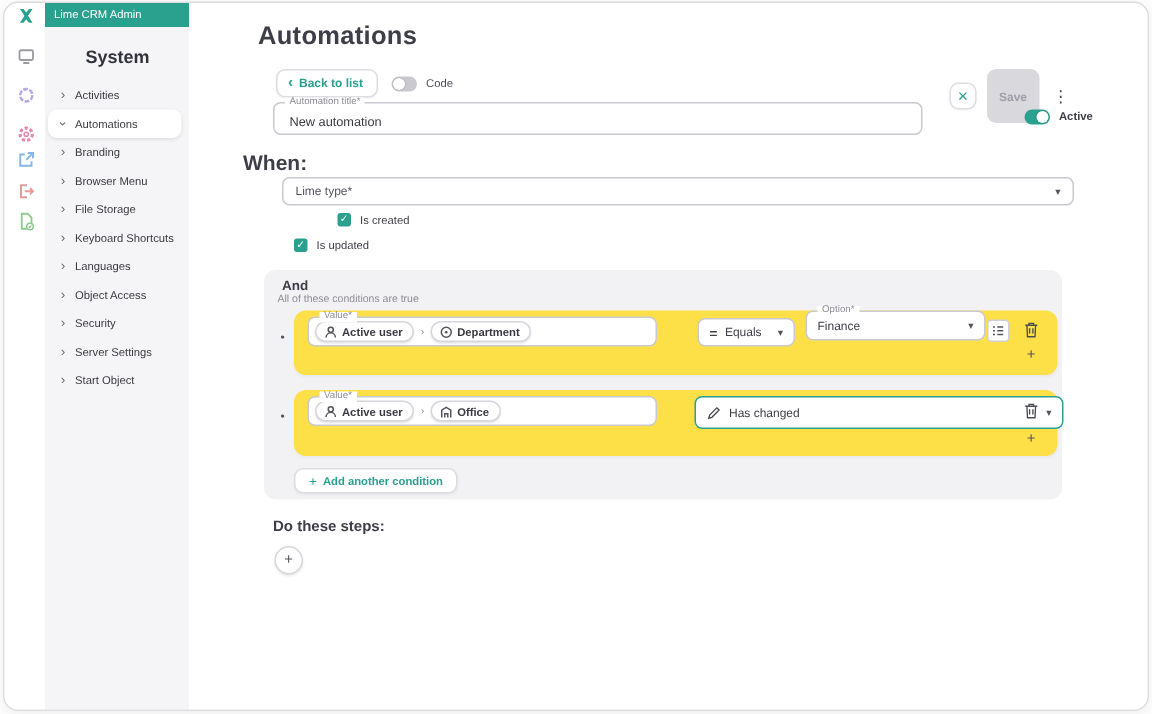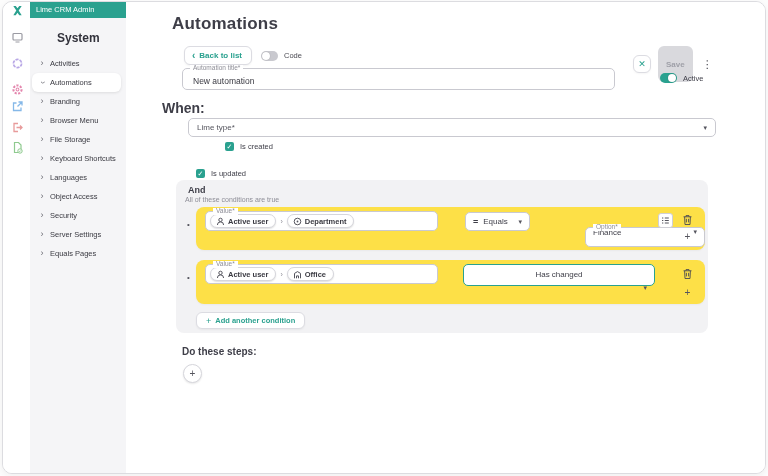--- a/index.html
+++ b/index.html
@@ -41,51 +41,51 @@
   #code-toggle{margin-left:9px;}
   #code-label{margin-left:6px;font-size:7.5px;color:#4a4a52;}
   #toolbar-right{position:absolute;left:507px;top:44px;display:flex;align-items:center;gap:7px;}
   .btn-close{width:18px;height:18px;border:1px solid var(--border-lt);border-radius:6px;background:#fff;color:var(--teal);font-size:9px;display:flex;align-items:center;justify-content:center;cursor:pointer;box-shadow:0 1px 2px rgba(0,0,0,.04);}
   .btn-save{height:36px;padding:0 8px;background:#d9d9dd;border-radius:6px;color:#9fa0a8;font-size:8px;font-weight:600;display:flex;align-items:center;border:none;}
   .kebab{font-size:11px;color:#4a4a52;margin-left:2px;cursor:pointer;}
 
   .float-label{position:absolute;top:-4px;left:7px;background:#fff;padding:0 3px;font-size:6.5px;color:var(--text-faint);line-height:1;white-space:nowrap;}
   #title-field{position:absolute;left:56px;top:66px;width:433px;height:22px;border:1px solid var(--border);border-radius:5px;background:#fff;}
   #title-field .value{position:absolute;left:10px;top:7px;font-size:8.5px;color:#3a3a42;}
-  #active-row{position:absolute;left:534px;top:71px;display:flex;align-items:flex-end;gap:6px;}
+  #active-row{position:absolute;left:557px;top:71px;display:flex;align-items:flex-start;gap:6px;font-weight:bold;}
   #active-label{font-size:7.5px;color:var(--text-dark);}
 
   #when-heading{position:absolute;left:36px;top:98px;font-size:14px;font-weight:bold;color:var(--text-dark);}
   #lime-select{position:absolute;left:62px;top:116px;width:528px;height:19px;border:1px solid var(--border);border-radius:5px;display:flex;align-items:center;padding:0 8px;font-size:8px;color:var(--text-mid);background:#fff;cursor:pointer;}
   .sel-arrow{margin-left:auto;font-size:7px;color:var(--text-mid);}
   .checkbox-row{position:absolute;left:70px;display:flex;align-items:center;gap:6px;}
-  #cb-row1{top:140px;padding-left:29px;} #cb-row2{top:167px;justify-content:space-between;}
+  #cb-row1{top:140px;padding-left:29px;} #cb-row2{top:157px;justify-content:space-between;}
   .checkbox{width:9px;height:9px;border-radius:2px;background:var(--teal);color:#fff;font-size:7px;line-height:1;display:flex;align-items:center;justify-content:center;cursor:pointer;}
   .checkbox-label{font-size:7.5px;color:var(--text-dark);}
 
   #and-container{position:absolute;left:50px;top:178px;width:532px;height:153px;background:#f2f2f4;border-radius:8px;}
   #and-heading{position:absolute;left:12px;top:5px;font-size:9px;font-weight:bold;color:var(--text-dark);}
   #and-sub{position:absolute;left:9px;top:16px;font-size:7px;color:var(--text-faint);}
   .cond-card{position:absolute;left:20px;width:509px;background:#fde047;border-radius:8px;box-shadow:0 1px 2px rgba(0,0,0,.04);}
   #card1{top:27px;height:43px;} #card2{top:80px;height:44px;}
   .bullet{position:absolute;left:11px;font-size:8px;color:var(--text-mid);}
   #bullet1{top:40px;} #bullet2{top:93px;}
   .value-field{position:absolute;left:9px;top:4px;width:233px;height:20px;border:1px solid var(--border);border-radius:5px;background:#fff;display:flex;align-items:center;padding:0 4px;gap:4px;cursor:pointer;}
   .chip{display:inline-flex;align-items:center;gap:3px;height:14px;padding:0 7px 0 5px;border:1px solid #d6d6dc;border-radius:8px;background:#fff;font-size:7.5px;font-weight:600;color:#3a3a42;box-shadow:0 1px 1.5px rgba(0,0,0,.12);cursor:pointer;white-space:nowrap;}
   .chip-sep{font-size:7px;color:var(--text-faint);}
   .op-select{position:absolute;display:flex;align-items:center;gap:5px;border:1px solid var(--border);border-radius:5px;background:#fff;font-size:8px;color:var(--text-dark);padding:0 7px;cursor:pointer;}
   #op1{left:269px;top:5px;width:65px;height:19px;}
   .eq-glyph{font-size:9px;font-weight:bold;}
-  #opt1{left:341px;top:20px;width:120px;height:20px;position:absolute;border:1px solid var(--border);border-radius:5px;background:#fff;display:flex;padding:0 7px;font-size:8px;color:var(--text-dark);cursor:pointer;margin-left:48px;}
+  #opt1{left:341px;top:0;width:120px;height:20px;position:absolute;border:1px solid var(--border);border-radius:5px;background:#fff;display:flex;align-items:center;padding:0 7px;font-size:8px;color:var(--text-dark);cursor:pointer;}
   #list-btn{position:absolute;left:462px;top:6px;width:15px;height:15px;border:1px solid #cfcfd6;border-radius:3px;display:flex;align-items:center;justify-content:center;background:#fff;cursor:pointer;}
   .trash-btn{position:absolute;left:486px;width:11px;height:12px;cursor:pointer;}
   #trash1{top:7px;}  #trash2{top:8px;}
   .plus-btn{position:absolute;left:486px;font-size:10px;color:var(--text-mid);width:11px;text-align:center;cursor:pointer;}
   #plus1{top:24px;} #plus2{top:27px;}
-  #op2{left:267px;top:4px;width:192px;height:22px;border:1.5px solid var(--teal);flex-direction:column;}
+  #op2{left:267px;top:4px;width:246px;height:22px;border:1.5px solid var(--teal);}
   #add-btn{position:absolute;left:20px;top:132px;height:17px;display:inline-flex;align-items:center;gap:4px;padding:0 9px;background:#fff;border:1px solid var(--border-lt);border-radius:6px;color:var(--teal);font-size:7.5px;font-weight:bold;box-shadow:0 1px 2px rgba(0,0,0,.05);cursor:pointer;}
   #add-btn .plus-glyph{font-size:9px;font-weight:normal;}
 
   #steps-heading{position:absolute;left:56px;top:344px;font-size:10px;font-weight:bold;color:var(--text-dark);}
   #steps-plus{position:absolute;left:57px;top:362px;width:19px;height:19px;border-radius:50%;border:1px solid #d6d6dc;background:#fff;box-shadow:0 1px 2px rgba(0,0,0,.1);display:flex;align-items:center;justify-content:center;font-size:10px;color:var(--text-mid);cursor:pointer;}
   svg{display:block;}
 </style>
 </head>
 <body>
 
@@ -174,21 +174,21 @@
       <div class="nav-item">
           <span class="chev">›</span>
           <span>Security</span>
         </div>
       <div class="nav-item">
           <span class="chev">›</span>
           <span>Server Settings</span>
         </div>
       <div class="nav-item">
           <span class="chev">›</span>
-          <span>Equals Pages</span>
+          <span>Start Object</span>
         </div>
     </div>
   </div>
 
   <div class="main">
     <div id="page-title">Automations</div>
 
     <div id="toolbar-left">
       <div class="btn-back">
         <span class="bchev">‹</span>

